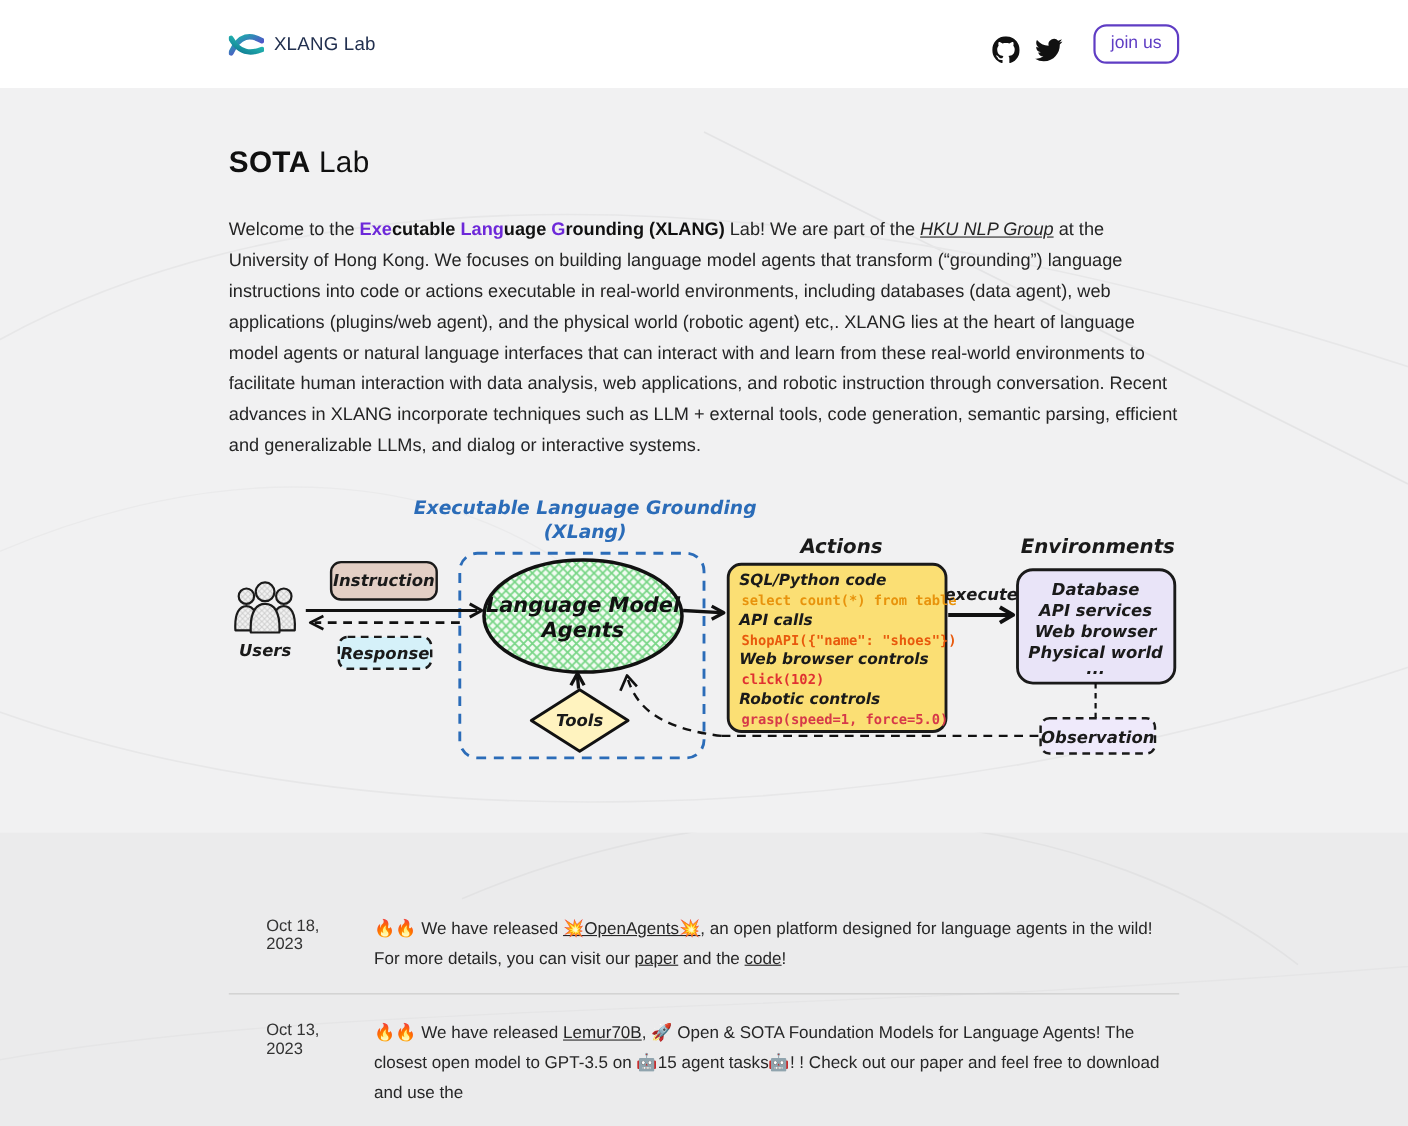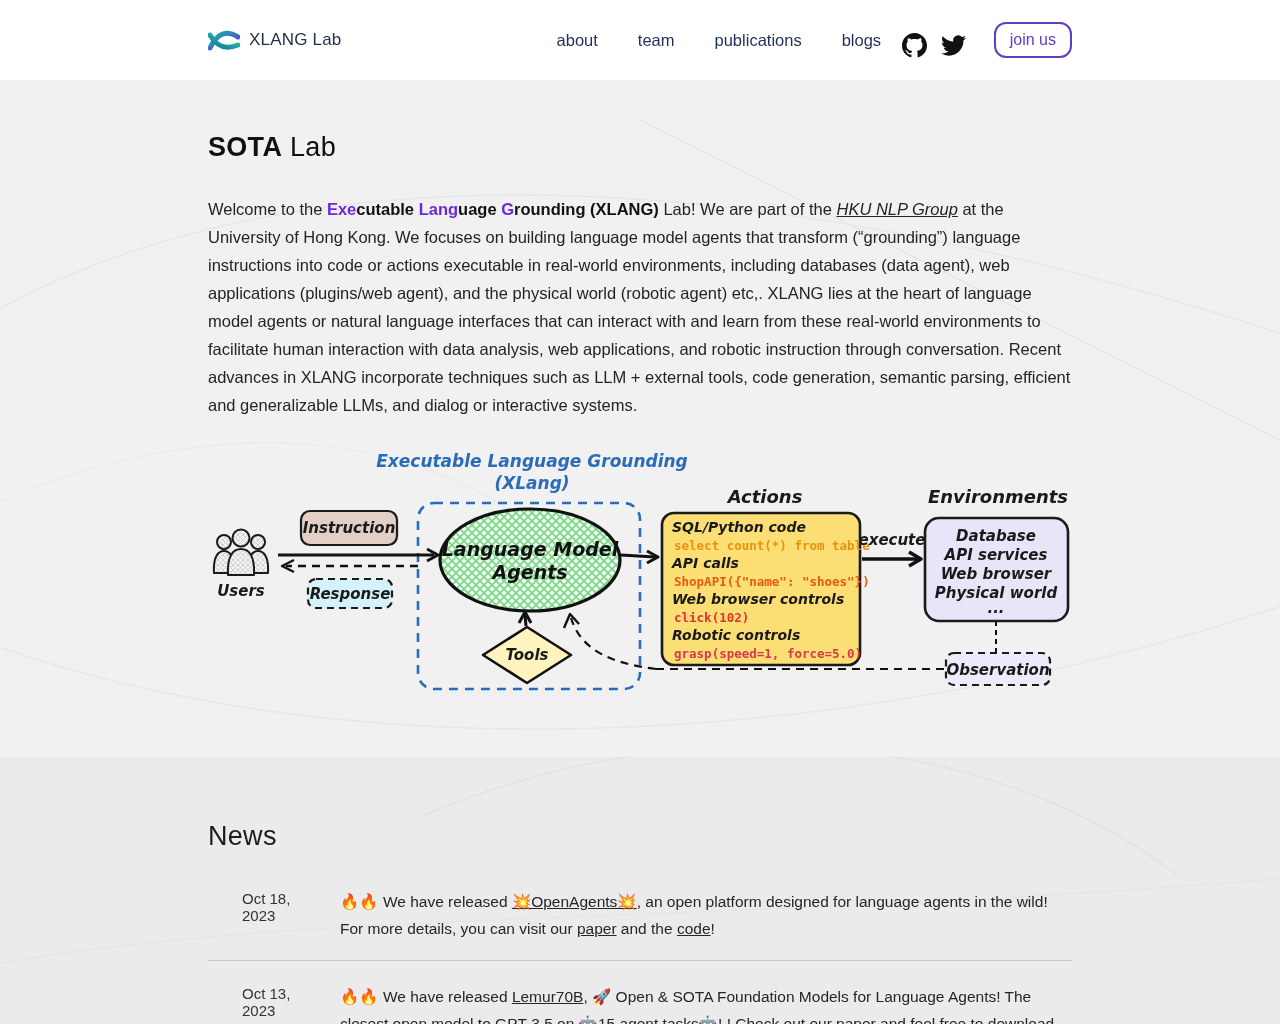--- a/index.html
+++ b/index.html
@@ -67,26 +67,20 @@
               <stop offset="0" stop-color="#14b8a6"></stop>
                 <stop offset="1" stop-color="#6d28d9"></stop>
             </linearGradient>
           </defs>
           <path d="M2 21 C 10 4, 20 4, 30 10" stroke="url(#lg2)" stroke-width="5" fill="none" stroke-linecap="round"></path>
           <path d="M2 8 C 10 22, 20 22, 30 18" stroke="url(#lg1)" stroke-width="5" fill="none" stroke-linecap="round"></path>
         </svg>
       </span>
       <span>XLANG Lab</span>
     </a>
-    <nav>
-      <a>about</a>
-      <a>team</a>
-      <a>publications</a>
-      <a>blogs</a>
-    </nav>
     <div class="header-right">
       <a class="icon-link">
         <span style="display:flex;">
           <svg width="25" height="25" viewBox="0 0 24 24" fill="#111">
             <path d="M12 0C5.37 0 0 5.37 0 12c0 5.3 3.438 9.8 8.205 11.387.6.113.82-.26.82-.577v-2.234c-3.338.726-4.033-1.416-4.033-1.416-.546-1.387-1.333-1.756-1.333-1.756-1.09-.745.083-.73.083-.73 1.205.085 1.84 1.237 1.84 1.237 1.07 1.834 2.807 1.304 3.492.997.108-.776.417-1.305.76-1.605-2.665-.3-5.466-1.332-5.466-5.93 0-1.31.465-2.38 1.235-3.22-.135-.303-.54-1.523.105-3.176 0 0 1.005-.322 3.3 1.23.96-.267 1.98-.399 3-.405 1.02.006 2.04.138 3 .405 2.28-1.552 3.285-1.23 3.285-1.23.645 1.653.24 2.873.12 3.176.765.84 1.23 1.91 1.23 3.22 0 4.61-2.805 5.625-5.475 5.92.42.36.81 1.096.81 2.22v3.293c0 .32.21.694.825.576C20.565 21.795 24 17.295 24 12c0-6.63-5.37-12-12-12z"></path>
           </svg>
         </span>
       </a>
       <a class="icon-link">
         <span style="display:flex;">
@@ -198,21 +192,20 @@
     </div>
   </div>
 </section>
 
 <section class="news">
   <svg class="deco" width="1280" height="229" viewBox="0 0 1280 229">
     <path d="M420 60 C 700 -60, 1000 -20, 1180 120" stroke="#e2e2e3" stroke-width="1.5" fill="none"></path>
     <path d="M-20 210 C 300 150, 700 170, 1300 120" stroke="#e5e5e6" stroke-width="1.2" fill="none"></path>
   </svg>
   <div class="container">
-    <h2>News</h2>
 
     <div class="news-item">
       <div class="news-date">Oct 18, 2023</div>
       <div class="news-text"><span>🔥🔥 We have released  </span><a>💥OpenAgents💥</a><span>,  an open platform designed for language agents in the wild! For more details, you can visit our </span><a>paper</a><span> and the </span><a>code</a><span>!</span></div>
     </div>
 
     <hr>
 
     <div class="news-item" style="padding-top:22px;">
       <div class="news-date">Oct 13, 2023</div>

